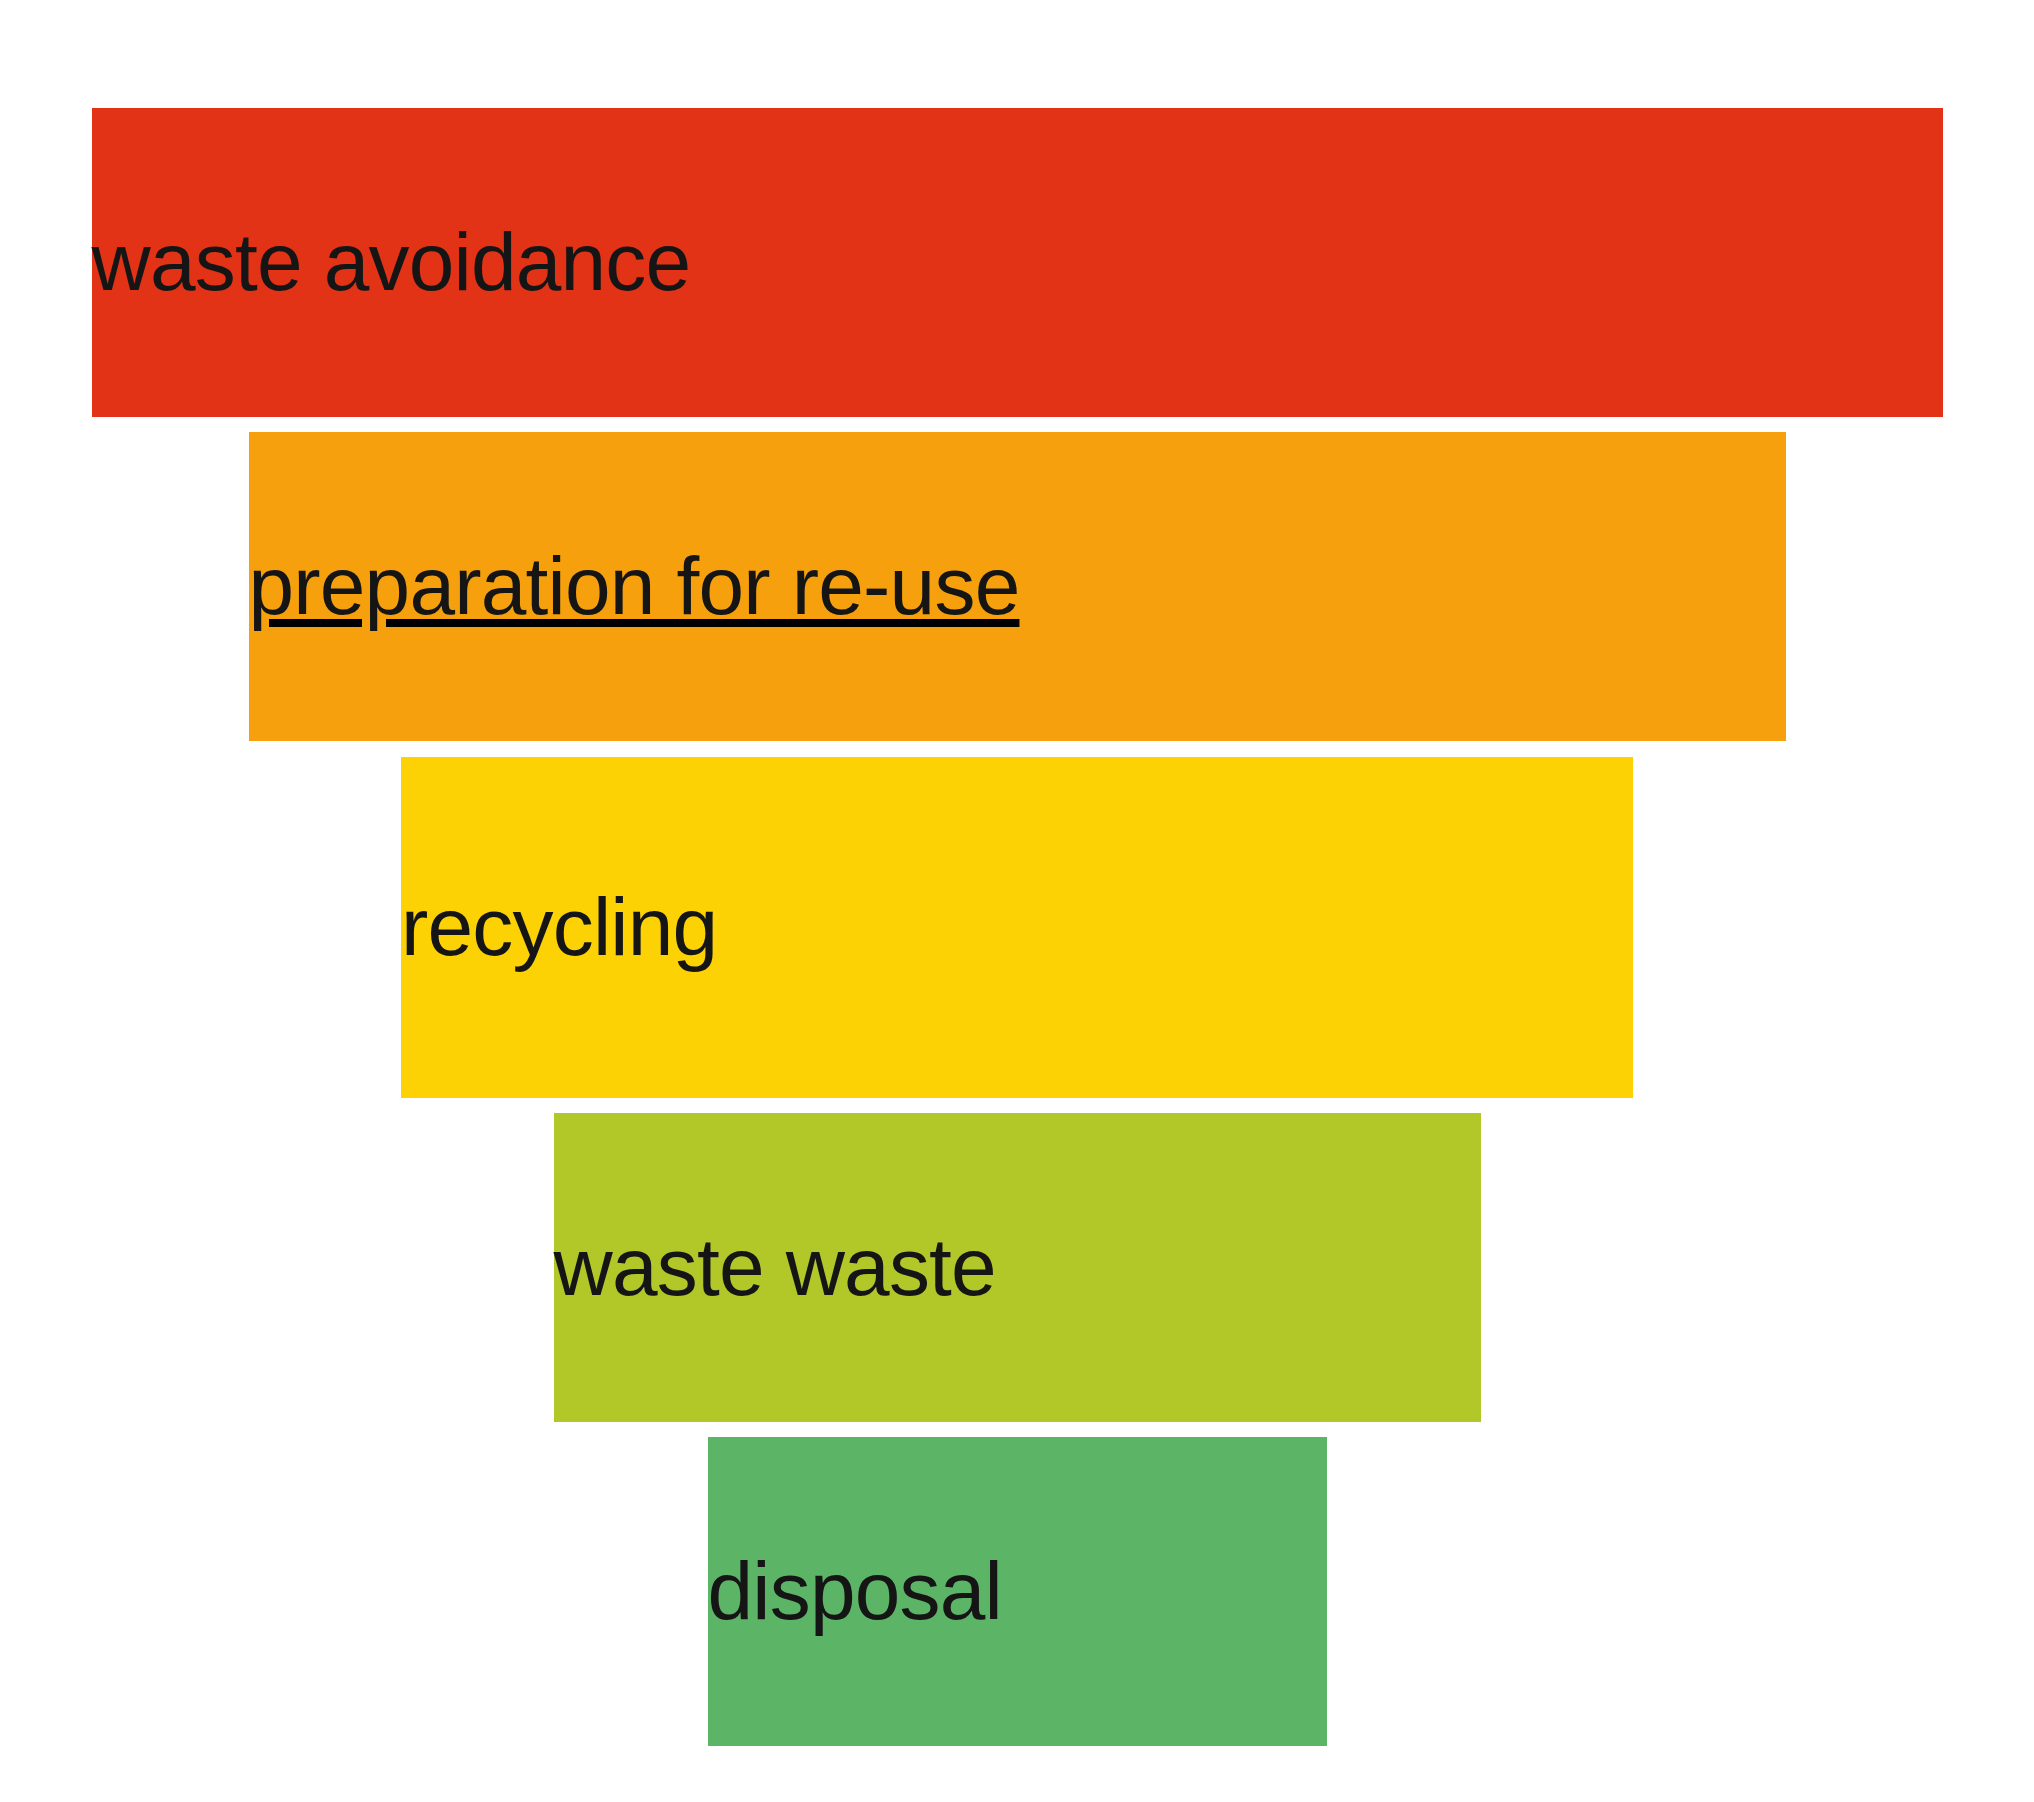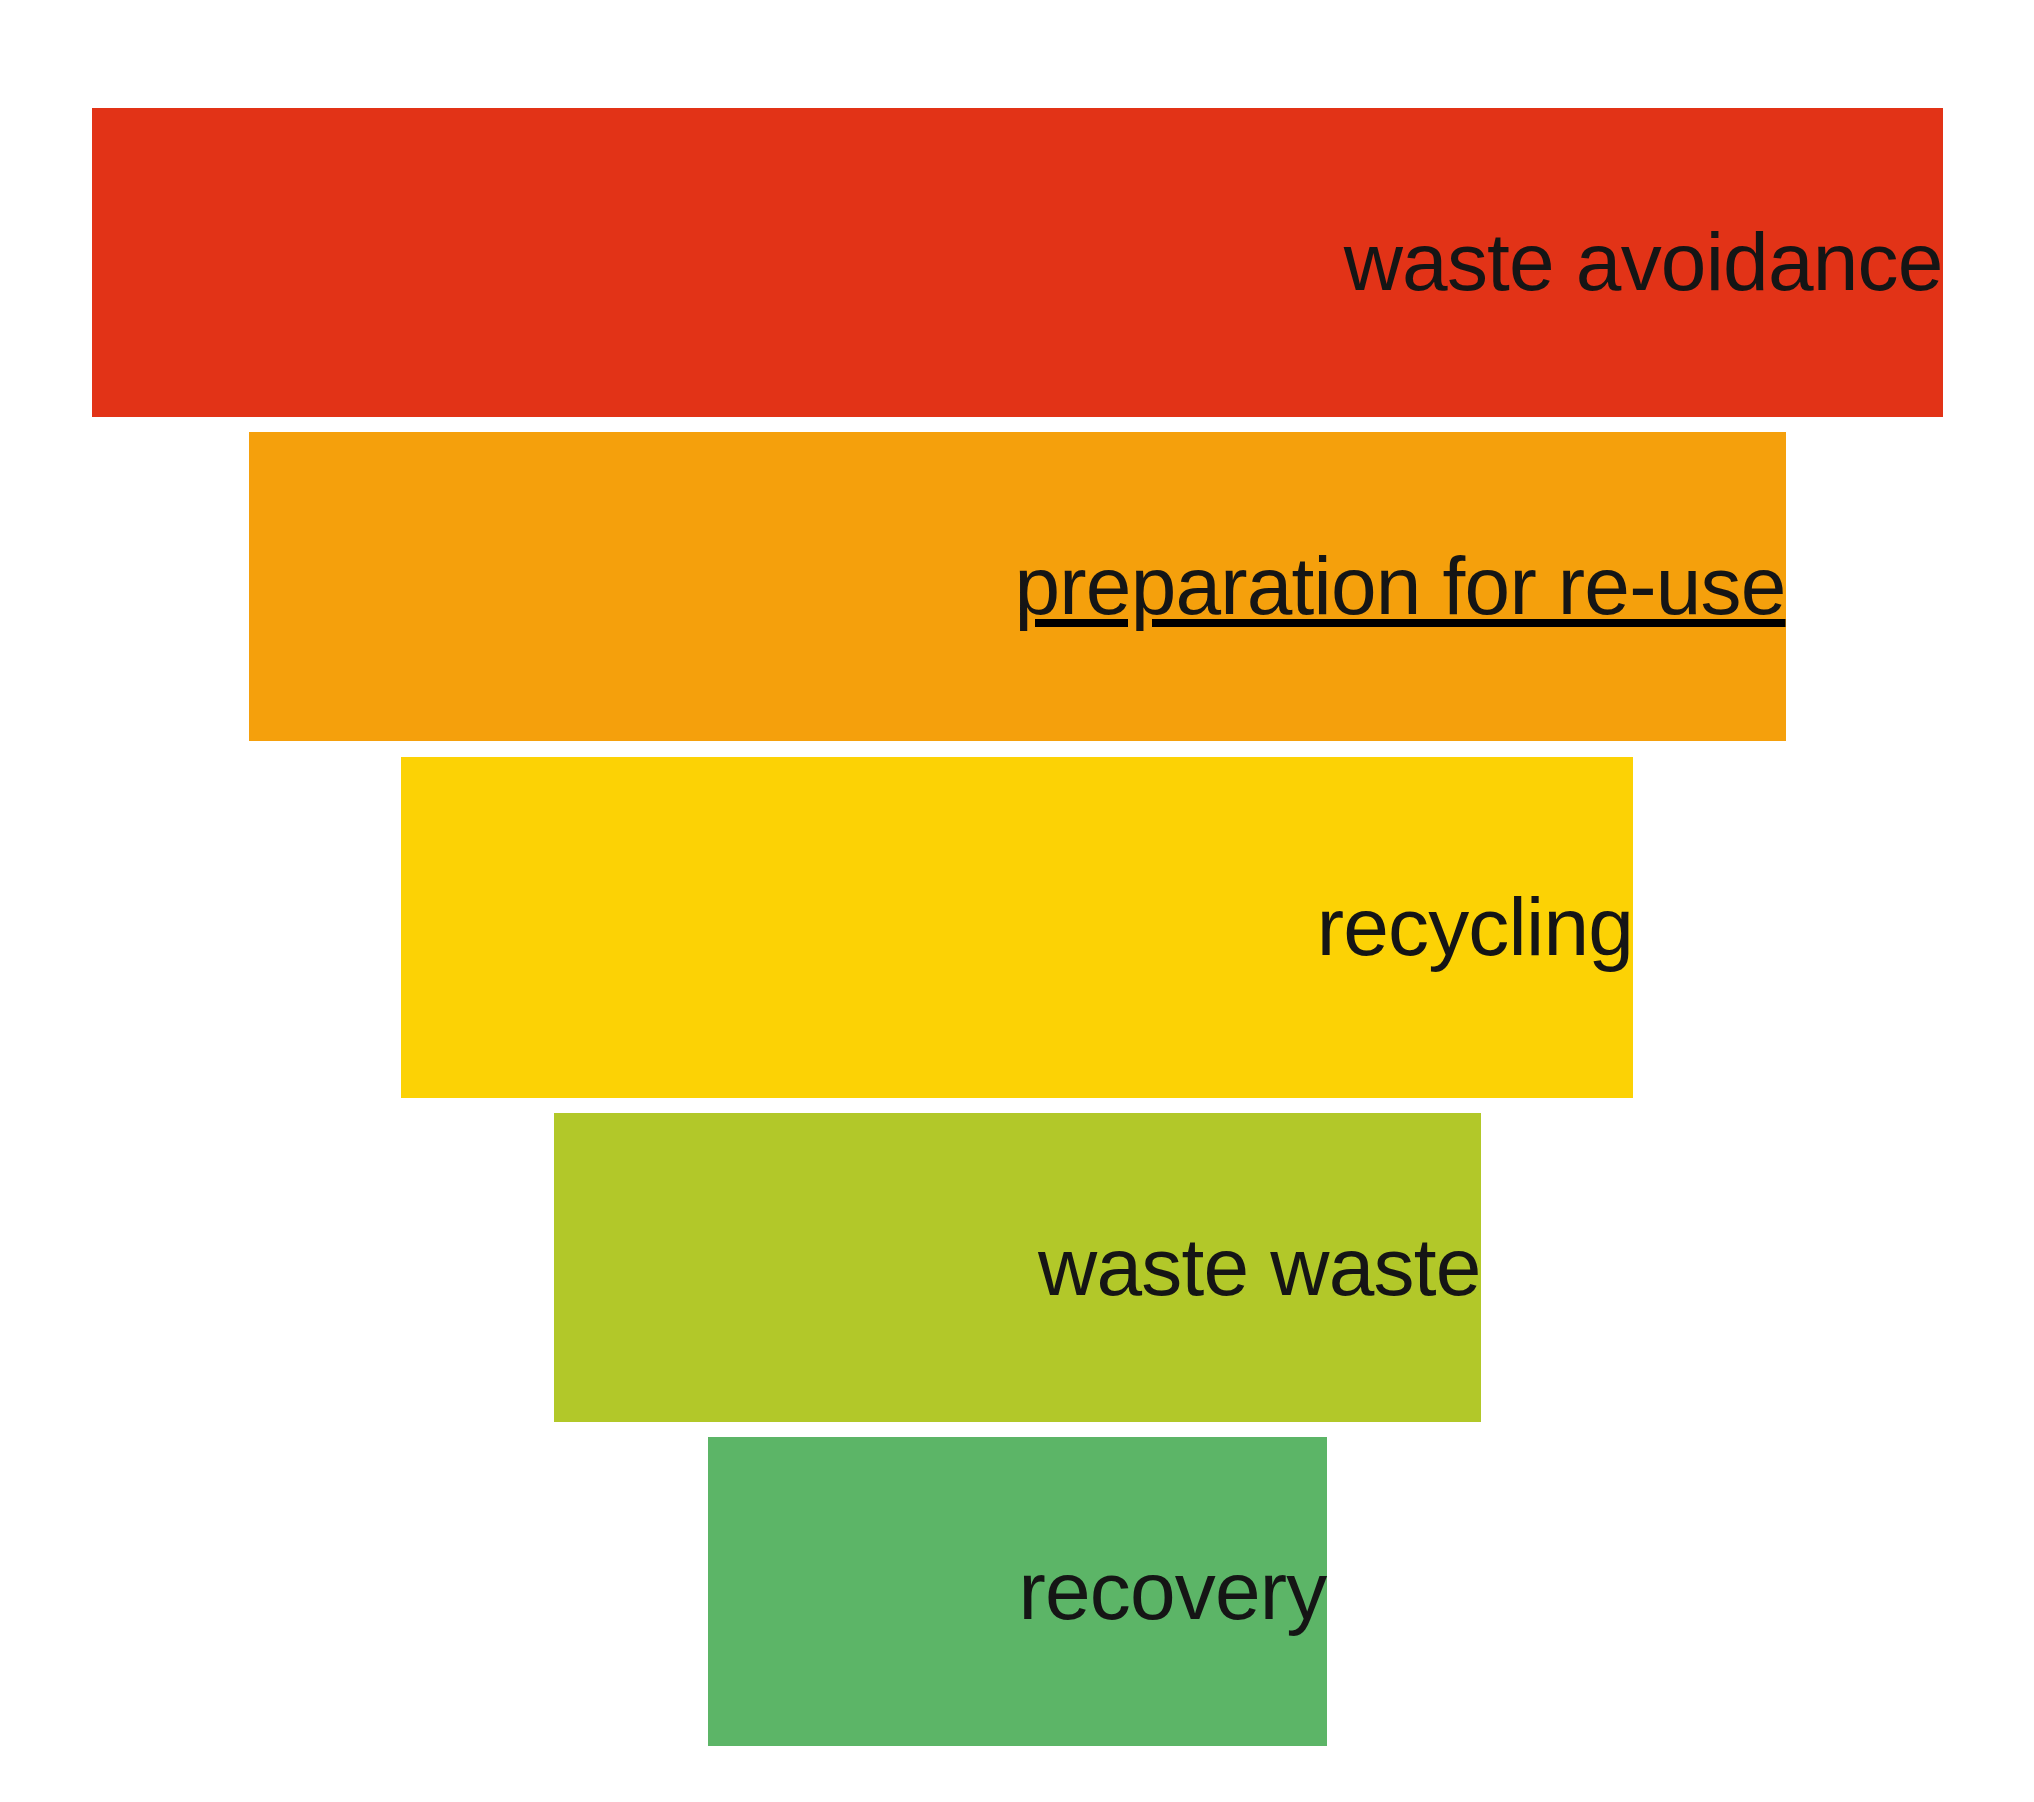--- a/index.html
+++ b/index.html
@@ -17,21 +17,21 @@
     box-sizing: border-box;
     padding-top: 108px;
     width: 2034px;
     display: flex;
     flex-direction: column;
     align-items: center;
   }
   .bar {
     display: flex;
     align-items: center;
-    justify-content: flex-end;
+    justify-content: flex-start;
     flex: 0 0 auto;
   }
   .bar-label {
     font-size: 82px;
     font-weight: 400;
     line-height: 1.45;
     text-align: center;
     letter-spacing: -0.8px;
   }
 </style>
@@ -54,17 +54,17 @@
         <div>recycling</div>
       </div>
     </div>
     <div class="bar" style="background: rgb(178, 200, 41); width: 927px; height: 309px; margin-bottom: 15.3px;">
       <div class="bar-label" style="color: rgb(21, 21, 21);">
         <div>waste waste</div>
       </div>
     </div>
     <div class="bar" style="background: rgb(92, 181, 103); width: 619px; height: 309px; margin-bottom: 15.3px;">
       <div class="bar-label" style="color: rgb(21, 21, 21);">
-        <div>recovery</div>
+        <div>disposal</div>
       </div>
     </div>
   </div>
 
 
 </body></html>

